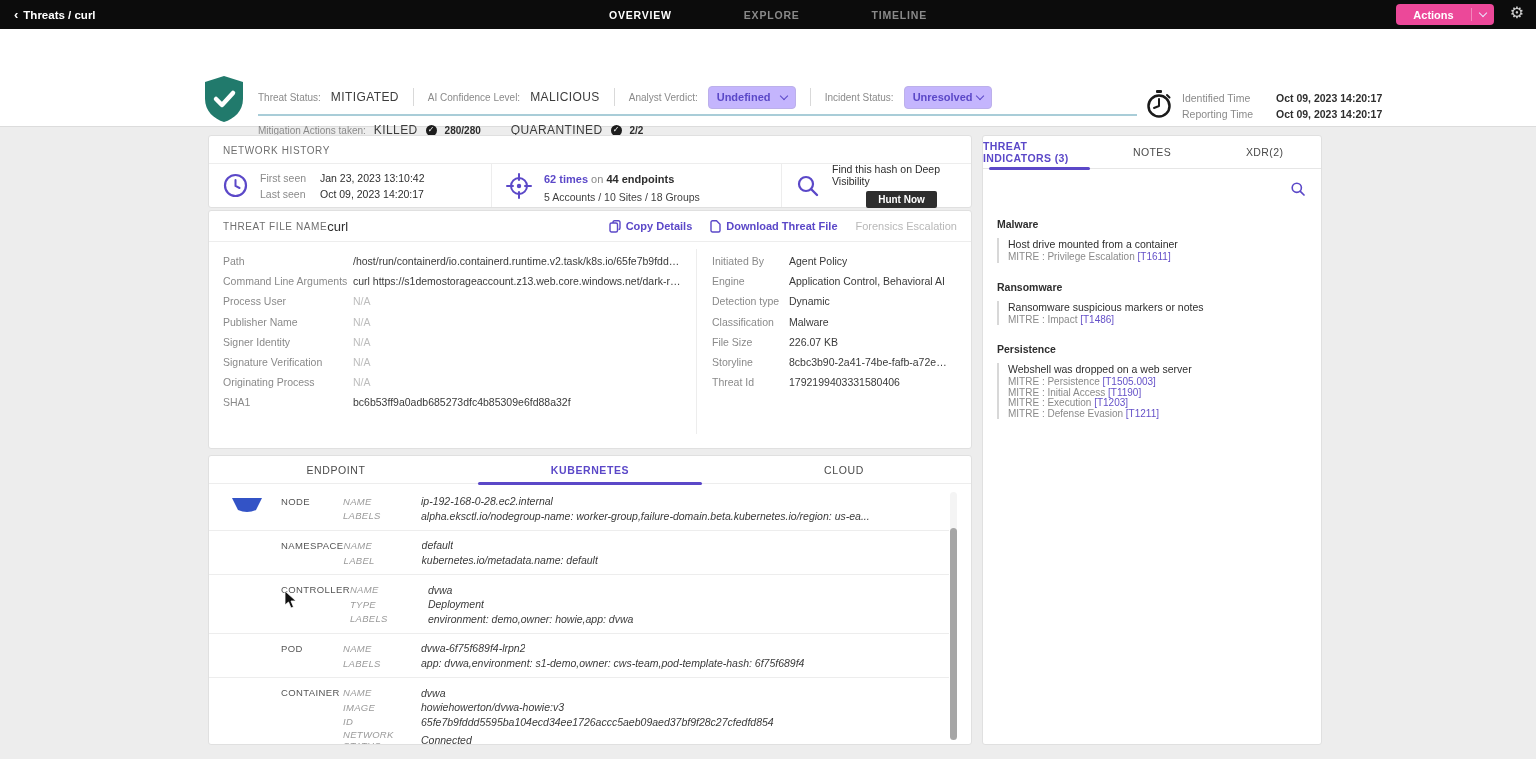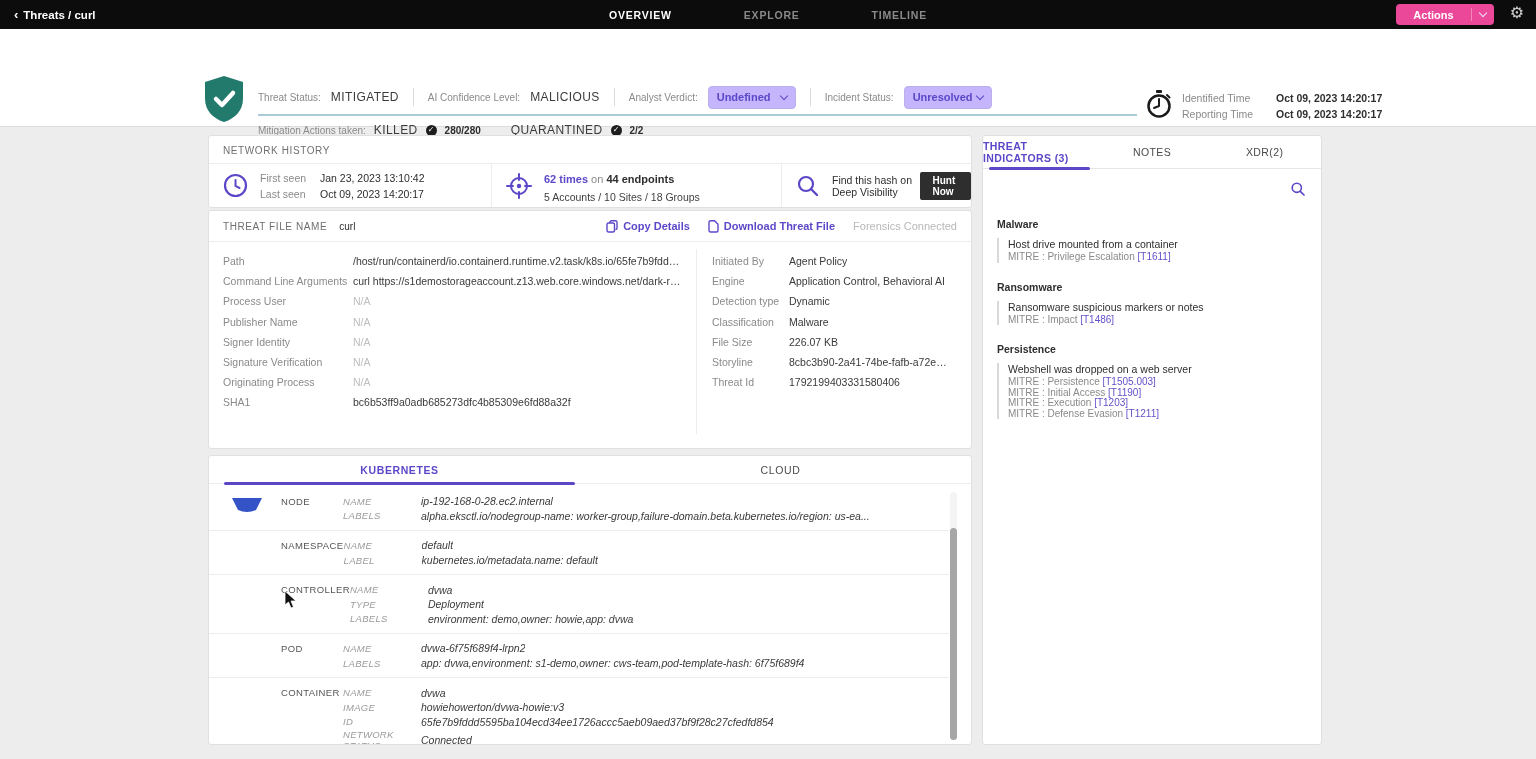--- a/index.html
+++ b/index.html
@@ -66,30 +66,30 @@
   .nh-col3 { flex:1; border-left:1px solid #ededed; }
   .seen-rows { display:flex; flex-direction:column; gap:4px; }
   .seen-row { display:flex; gap:8px; font-size:10.5px; }
   .seen-label { color:#8a8a8a; width:52px; }
   .seen-value { color:#2e2e2e; font-weight:normal;text-align:center; }
   .ep-line1 { font-size:11px; }
   .ep-link { color:#5b48c8; font-weight:bold; cursor:pointer; }
   .ep-on { color:#8a8a8a; }
   .ep-strong { color:#2e2e2e; font-weight:bold; }
   .ep-line2 { font-size:10.5px; color:#3f3f3f; margin-top:4px; }
-  .hash-block { display:flex; flex-direction:row; align-items:center; gap:4px; }
+  .hash-block { display:flex; flex-direction:column; align-items:center; gap:4px; }
   .hash-hint { font-size:10.5px; color:#2e2e2e; }
   .hunt-btn { background:#2e2e2e; color:#fff; font-size:10px; font-weight:bold; padding:3px 12px;
     border-radius:2px; cursor:pointer; align-self:center; }
 
   
   .tf-card { left:208px; top:210px; width:764px; height:239px; }
   .tf-header { position:absolute; left:0; right:0; top:0; height:31px; display:flex; align-items:center;
     padding:0 14px; border-bottom:1px solid #ededed; }
-  .tf-name { font-size:10px; color:#2e2e2e; margin-left:12px; }
+  .tf-name { font-size:13px; color:#2e2e2e; }
   .tf-actions { margin-left:auto; display:flex; align-items:center; gap:18px; }
   .tf-action { display:flex; align-items:center; gap:5px; font-size:11px; font-weight:bold; color:#5b48c8; cursor:pointer; }
   .tf-action-disabled { font-size:11px; color:#b8b8b8; }
   .tf-fields-left { position:absolute; left:14px; top:40px; width:460px; }
   .tf-fields-right { position:absolute; left:503px; top:40px; width:240px; }
   .tf-col-divider { position:absolute; left:487px; top:38px; bottom:14px; width:1px; background:#ededed; }
   .field-row { display:flex; height:20.2px; align-items:center; font-size:10.5px; }
   .field-label { color:#8a8a8a; flex:0 0 130px; }
   .tf-fields-right .field-label { flex:0 0 77px; }
   .field-value { color:#3a3a3a; white-space:nowrap; overflow:hidden; text-overflow:ellipsis; }
@@ -294,21 +294,21 @@
         <span>Copy Details</span>
       </span>
       <span class="tf-action">
         <span>
           <svg width="11" height="13" viewBox="0 0 11 13">
             <path d="M2.5 0.8 H6.5 L10 4.3 V10.5 A1.5 1.5 0 0 1 8.5 12 H2.5 A1.5 1.5 0 0 1 1 10.5 V2.3 A1.5 1.5 0 0 1 2.5 0.8 Z" fill="none" stroke="#5b48c8" stroke-width="1.4"></path>
           </svg>
         </span>
         <span>Download Threat File</span>
       </span>
-      <span class="tf-action-disabled">Forensics Connected</span>
+      <span class="tf-action-disabled">Forensics Escalation</span>
     </span>
   </div>
 
   <div class="tf-fields-left">
     <div class="field-row">
       <span class="field-label">Path</span>
       <span class="field-value">/host/run/containerd/io.containerd.runtime.v2.task/k8s.io/65fe7b9fddd55...</span>
     </div>
     <div class="field-row">
       <span class="field-label">Command Line Arguments</span>
@@ -369,20 +369,21 @@
     </div>
     <div class="field-row">
       <span class="field-label">Threat Id</span>
       <span class="field-value">1792199403331580406</span>
     </div>
   </div>
 </div>
 
 <div class="card wl-card">
   <div class="wl-tabs">
+    <span class="wl-tab">ENDPOINT</span>
     <span class="wl-tab active">KUBERNETES</span>
     <span class="wl-tab">CLOUD</span>
   </div>
 
   <div class="k8s-icon">
     <svg width="32" height="16" viewBox="0 0 32 16">
       <path d="M1 1 H31 L25 13 Q16 17 7 13 Z" fill="#3353c6"></path>
     </svg>
   </div>
 

